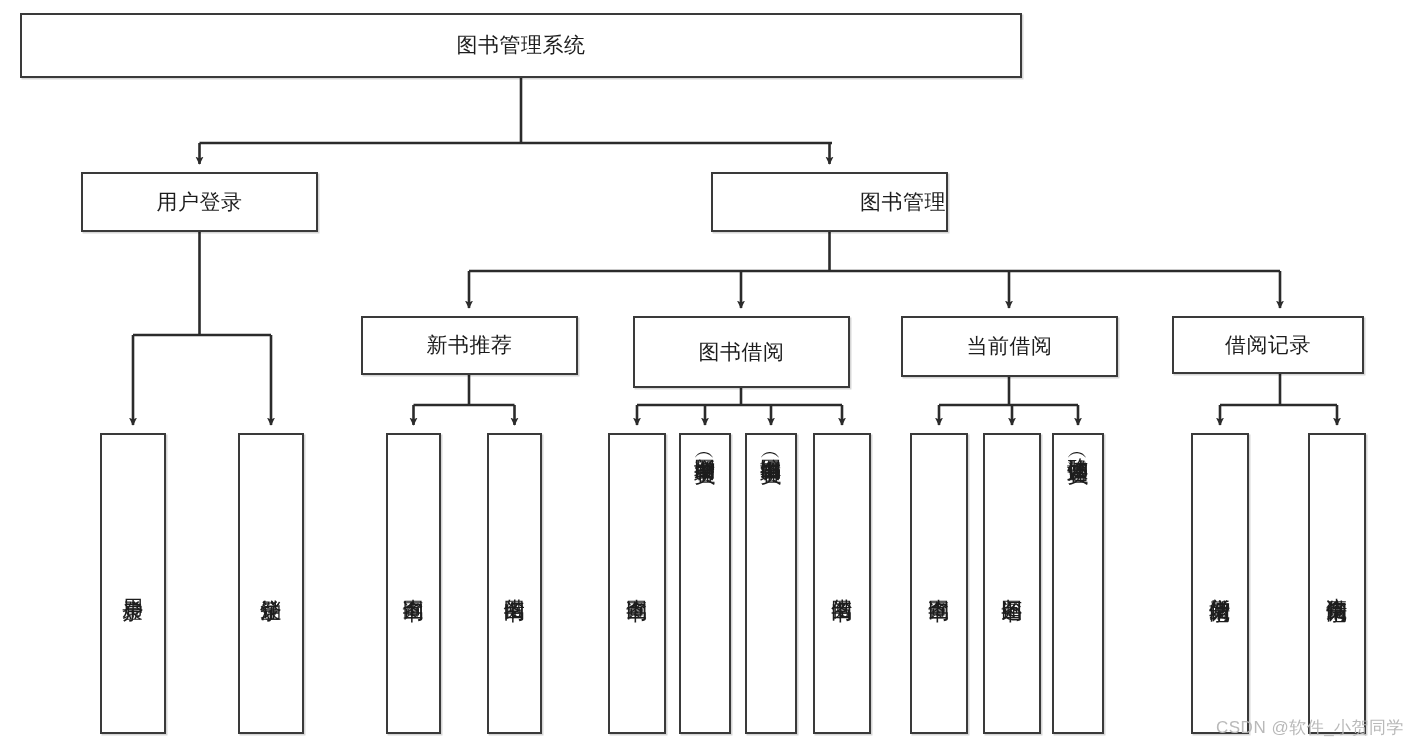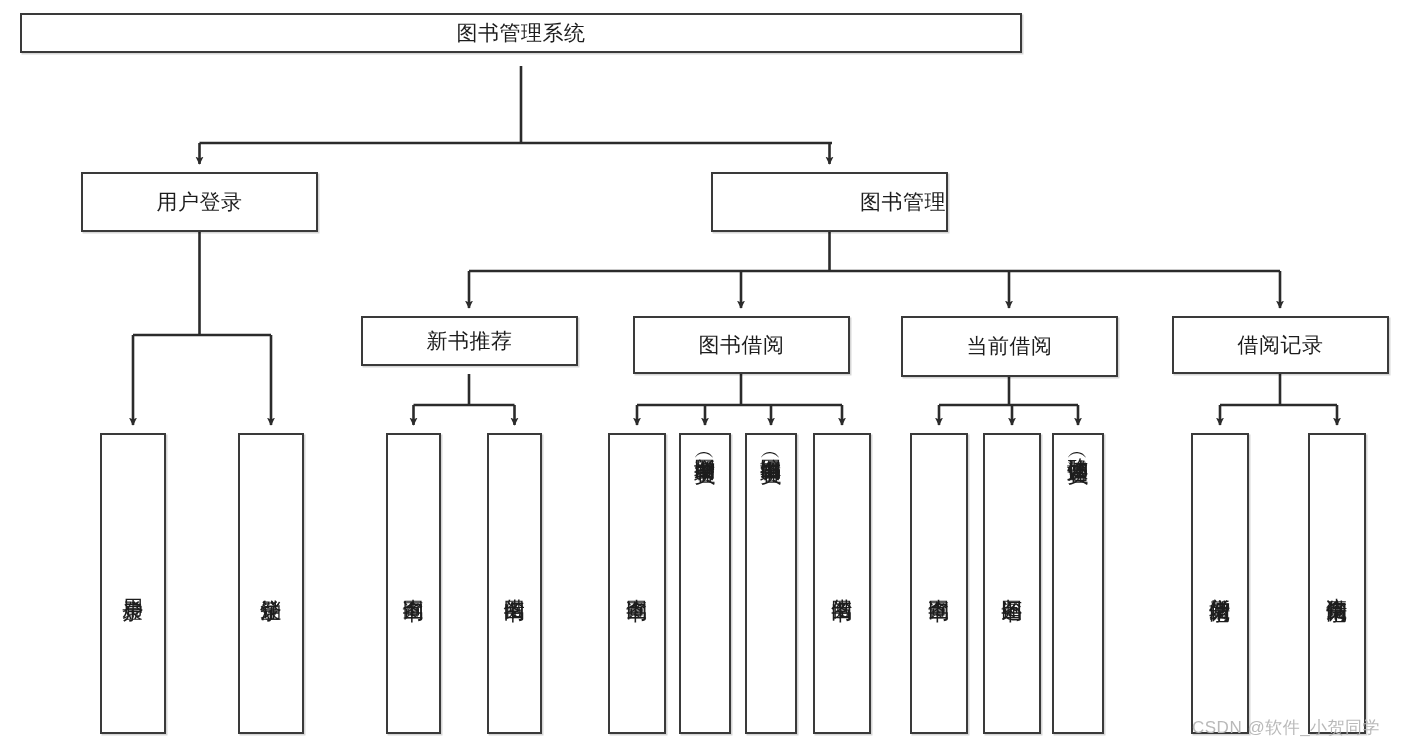--- a/index.html
+++ b/index.html
@@ -60,20 +60,21 @@
     align-items: center;
     padding-top: 0;
   }
   .watermark {
     position: absolute;
     color: #b9b9b9;
     font-size: 17px;
     letter-spacing: 0.5px;
     white-space: nowrap;
     user-select: none;
+    padding-left: 24px;
   }
 </style>
 </head>
 <body>
 
 <div id="canvas">
 
   <svg class="edges" viewBox="0 0 1405 747" xmlns="http://www.w3.org/2000/svg">
     <defs>
       <marker id="arrow" markerWidth="9" markerHeight="9" refX="7.4" refY="4" orient="auto" markerUnits="userSpaceOnUse">
@@ -117,41 +118,41 @@
       <path d="M1012,405 L1012,425" marker-end="url(#arrow)"></path>
       <path d="M1078,405 L1078,425" marker-end="url(#arrow)"></path>
 
       <path d="M1280,374 L1280,405"></path>
       <path d="M1220,405 L1337,405"></path>
       <path d="M1220,405 L1220,425" marker-end="url(#arrow)"></path>
       <path d="M1337,405 L1337,425" marker-end="url(#arrow)"></path>
     </g>
   </svg>
 
-  <div class="node" style="left:20px;top:13px;width:1002px;height:40px;">
+  <div class="node" style="left:20px;top:13px;width:1002px;height:65px;">
     <span class="label">图书管理系统</span>
   </div>
 
   <div class="node" style="left:81px;top:172px;width:237px;height:60px;">
     <span class="label">用户登录</span>
   </div>
   <div class="node" style="left:711px;top:172px;width:237px;height:60px;justify-content:flex-end;">
     <span class="label">图书管理</span>
   </div>
 
-  <div class="node" style="left:361px;top:316px;width:217px;height:50px;">
+  <div class="node" style="left:361px;top:316px;width:217px;height:59px;">
     <span class="label">新书推荐</span>
   </div>
-  <div class="node" style="left:633px;top:316px;width:217px;height:58px;">
+  <div class="node" style="left:633px;top:316px;width:217px;height:72px;">
     <span class="label">图书借阅</span>
   </div>
   <div class="node" style="left:901px;top:316px;width:217px;height:61px;">
     <span class="label">当前借阅</span>
   </div>
-  <div class="node" style="left:1172px;top:316px;width:217px;height:58px;">
+  <div class="node" style="left:1172px;top:316px;width:192px;height:58px;">
     <span class="label">借阅记录</span>
   </div>
 
   <div class="node leaf centered" style="left:100px;top:433px;width:66px;height:301px;">
     <span class="label">用户登录</span>
   </div>
   <div class="node leaf centered" style="left:238px;top:433px;width:66px;height:301px;">
     <span class="label">注销登录</span>
   </div>
 

